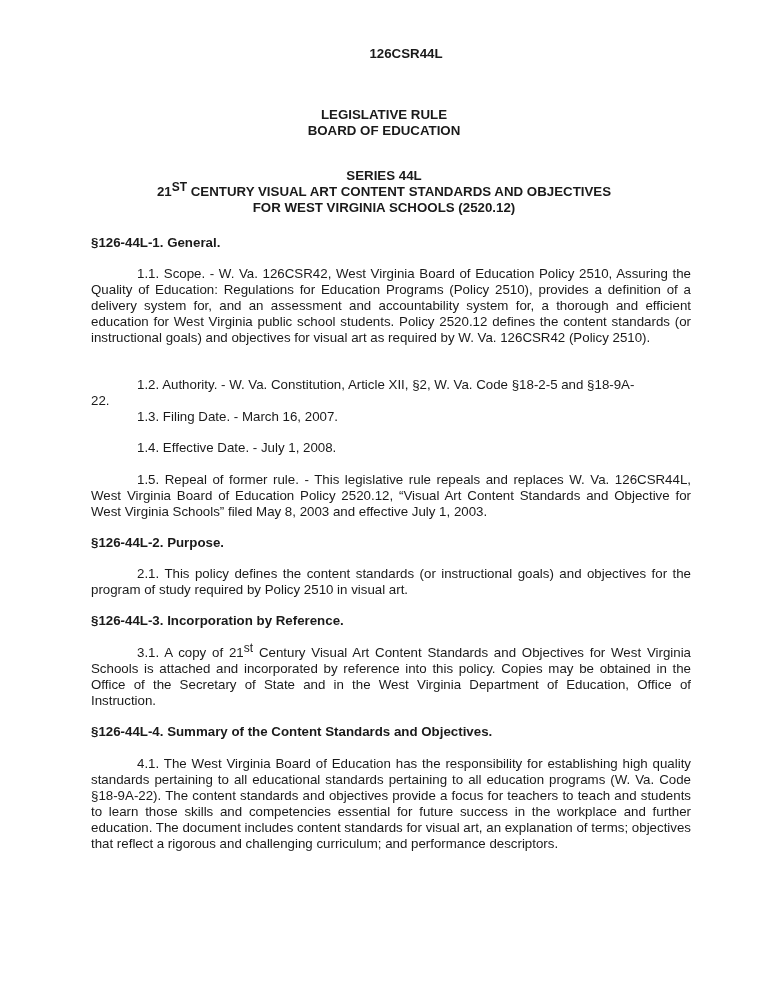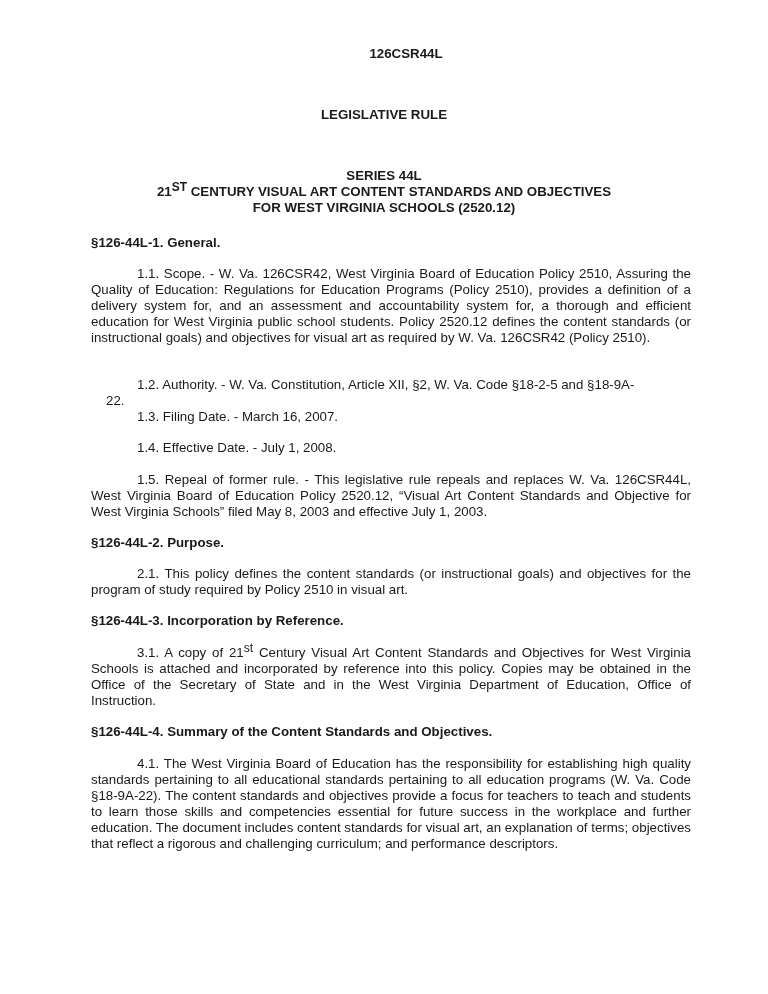--- a/index.html
+++ b/index.html
@@ -13,35 +13,36 @@
   sup { font-size: 12px; line-height: 0; vertical-align: 5px; }
   .abs { position: absolute; left: 0; width: 600px; }
 </style>
 </head>
 <body>
 
 <div class="hdr" style="top:46px;padding-left:22px;">126CSR44L</div>
 
 <div class="hdr" style="top:107px; line-height:16px;">
   <div>LEGISLATIVE RULE</div>
+  <div>BOARD OF EDUCATION</div>
 </div>
 
 <div class="hdr" style="top:168px; line-height:16px;">
   <div>SERIES 44L</div>
   <div><span>21</span><sup>ST</sup><span> CENTURY VISUAL ART CONTENT STANDARDS AND OBJECTIVES</span></div>
   <div>FOR WEST VIRGINIA SCHOOLS (2520.12)</div>
 </div>
 
 <div class="page">
   <p class="sec abs" style="top:235px;">§126-44L-1.  General.</p>
 
   <p class="p abs" style="top:266px;">1.1.  Scope.  -  W. Va. 126CSR42, West Virginia Board of Education Policy 2510, Assuring the Quality of Education: Regulations for Education Programs (Policy 2510), provides a definition of a delivery system for, and an assessment and accountability system for, a thorough and efficient education for West Virginia public school students.  Policy 2520.12 defines the content standards (or instructional goals) and objectives for visual art as required by W. Va. 126CSR42 (Policy 2510).</p>
 
   <p class="p abs" style="top:377px;">1.2.  Authority.  -  W. Va. Constitution, Article XII, §2, W. Va. Code §18-2-5 and §18-9A-</p>
-  <p class="p noind abs" style="top:393px;margin-left:15px;">22.</p>
+  <p class="p noind abs" style="top:393px;">22.</p>
 
   <p class="p abs" style="top:409px;">1.3.  Filing Date.  -  March 16, 2007.</p>
 
   <p class="p abs" style="top:440px;">1.4.  Effective Date.  -  July 1, 2008.</p>
 
   <p class="p abs" style="top:472px;">1.5.  Repeal of former rule.  -  This legislative rule repeals and replaces W. Va. 126CSR44L, West Virginia Board of Education Policy 2520.12, “Visual Art Content Standards and Objective for West Virginia Schools” filed May 8, 2003 and effective July 1, 2003.</p>
 
   <p class="sec abs" style="top:535px;">§126-44L-2.  Purpose.</p>
 
   <p class="p abs" style="top:566px;">2.1.  This policy defines the content standards (or instructional goals) and objectives for the program of study required by Policy 2510 in visual art.</p>

